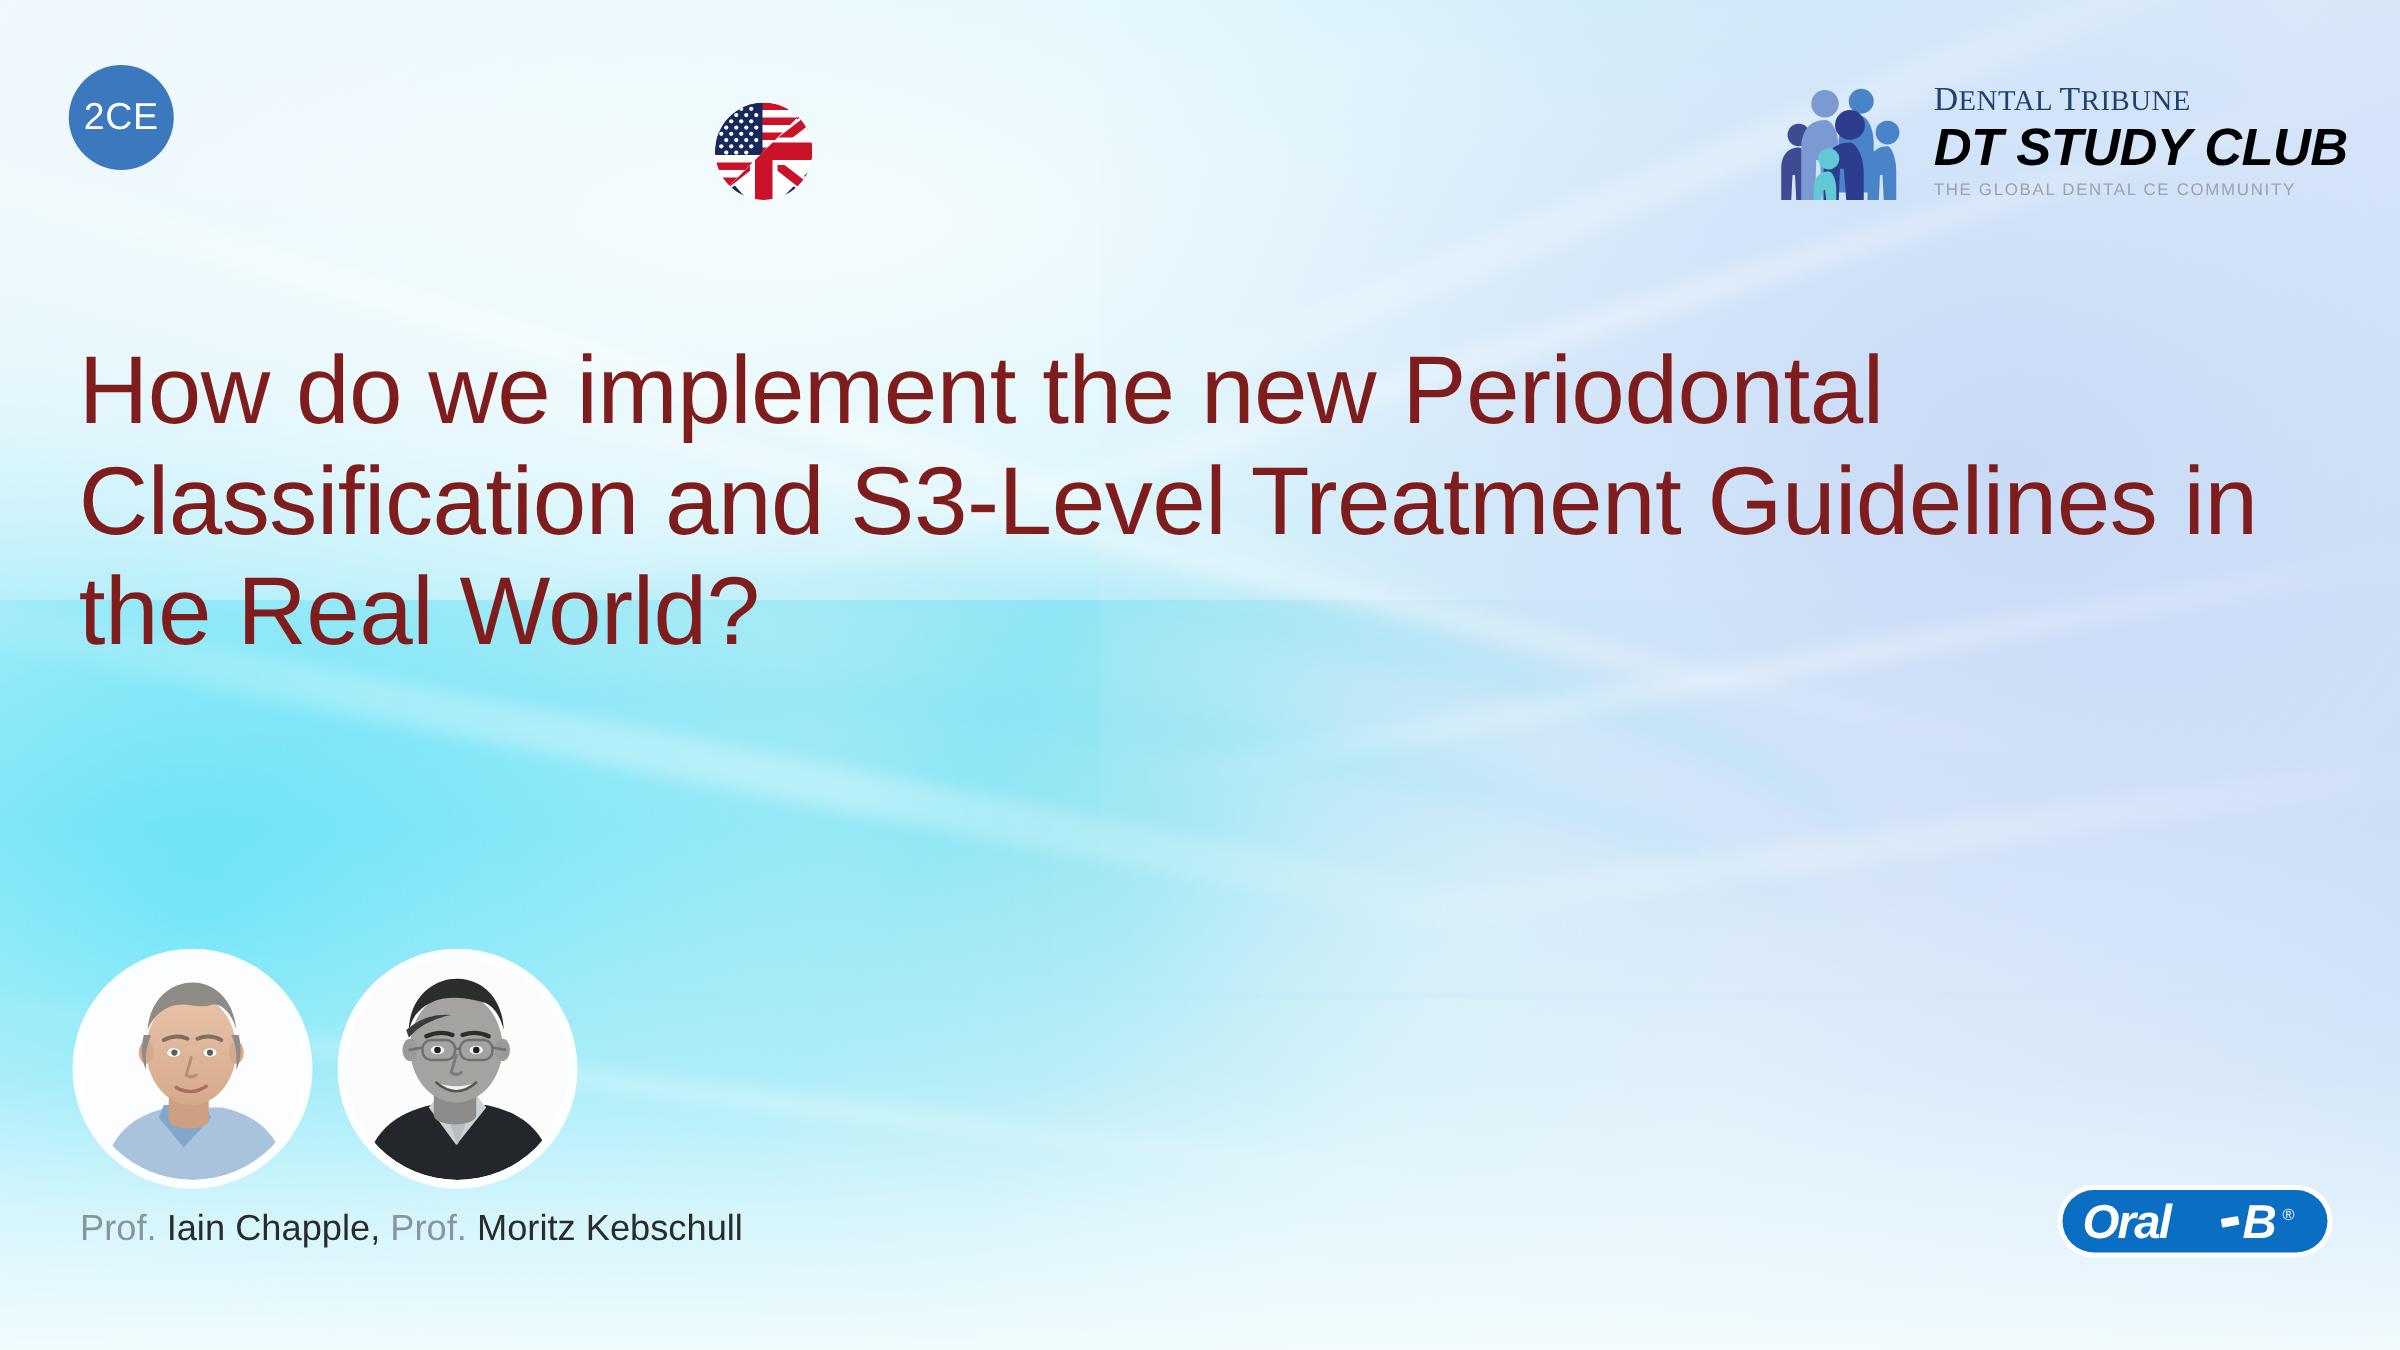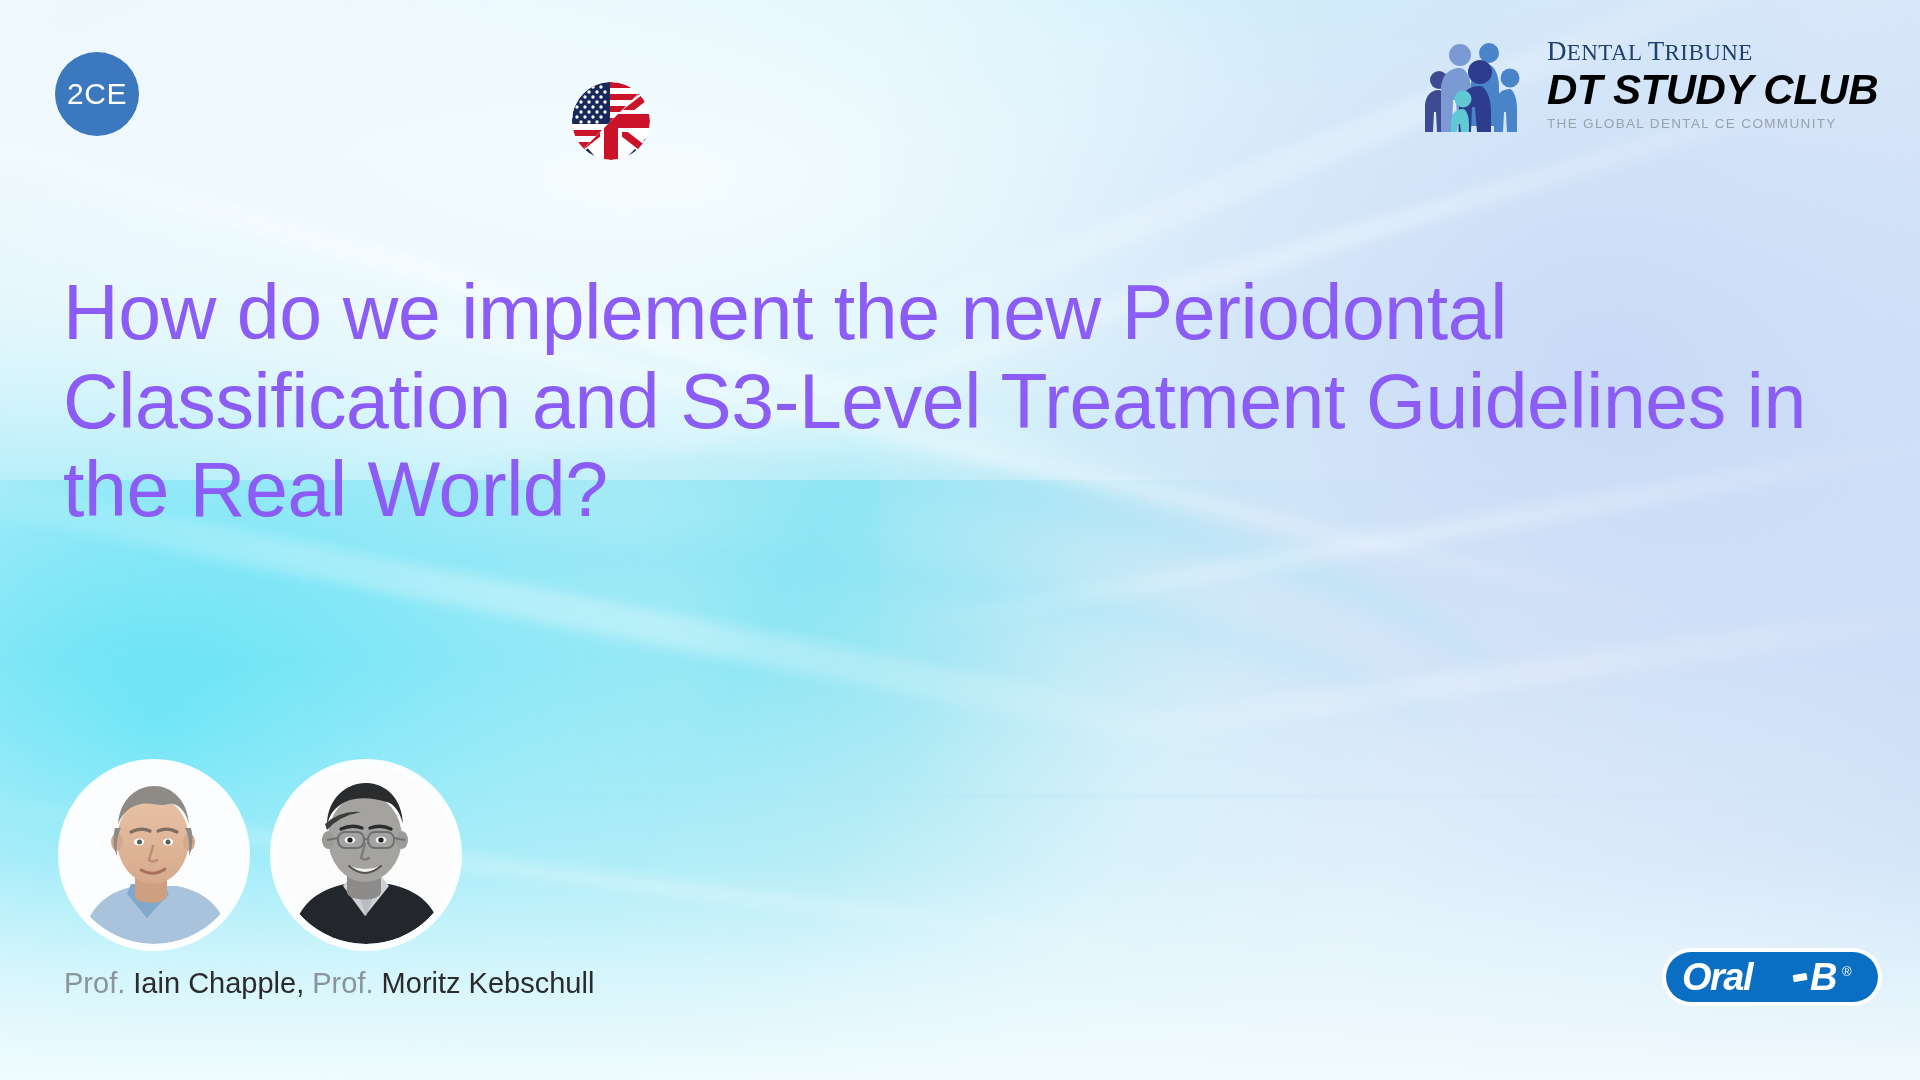--- a/index.html
+++ b/index.html
@@ -116,21 +116,21 @@
 
   
   .flag-wrap{
     position:absolute; left:572px; top:82px;
     width:78px; height:78px; border-radius:50%;
     overflow:hidden;
   }
 
   
   .dt-logo{
-    position:absolute; right:42px; top:36px;
+    position:absolute; right:42px; top:64px;
     display:flex; align-items:center; gap:18px;
   }
   .dt-people{ width:110px; height:96px; flex:0 0 auto; }
   .dt-text{ display:flex; flex-direction:column; align-items:flex-start; }
   .dt-tribune{
     font-family:"Liberation Serif", serif;
     font-size:23px; color:#20406e; letter-spacing:.4px;
     line-height:1; margin-bottom:4px;
   }
   .dt-tribune .cap{ font-size:27px; }
@@ -140,21 +140,21 @@
   }
   .dt-tag{
     font-size:13.5px; color:#9aa3ab; letter-spacing:1.35px;
     margin-top:5px;
   }
 
   
   .title{
     position:absolute; left:63px; top:268px;
     width:1810px;
-    color:#8b5cf6;
+    color:#7f1d1d;
     font-size:77px;
     line-height:1.15;
     font-weight:400;
     letter-spacing:-.4px;
   }
 
   
   .speakers{
     position:absolute; left:65px; top:766px;
     display:flex; align-items:flex-end; gap:34px;
@@ -167,21 +167,21 @@
   .avatar svg{ display:block; }
 
   .presenters{
     position:absolute; left:64px; top:967px;
     font-size:29px; color:#2b2b2b; white-space:nowrap;
   }
   .presenters .pfx{ color:#8a959b; }
 
   
   .oralb{
-    position:absolute; right:36px; bottom:72px;
+    position:absolute; right:52px; bottom:72px;
     width:224px; height:62px;
   }
 </style>
 </head>
 <body>
 
 <div id="stage">
 
   <div class="bg-base"></div>
   <div class="bg-left-glow"></div>

